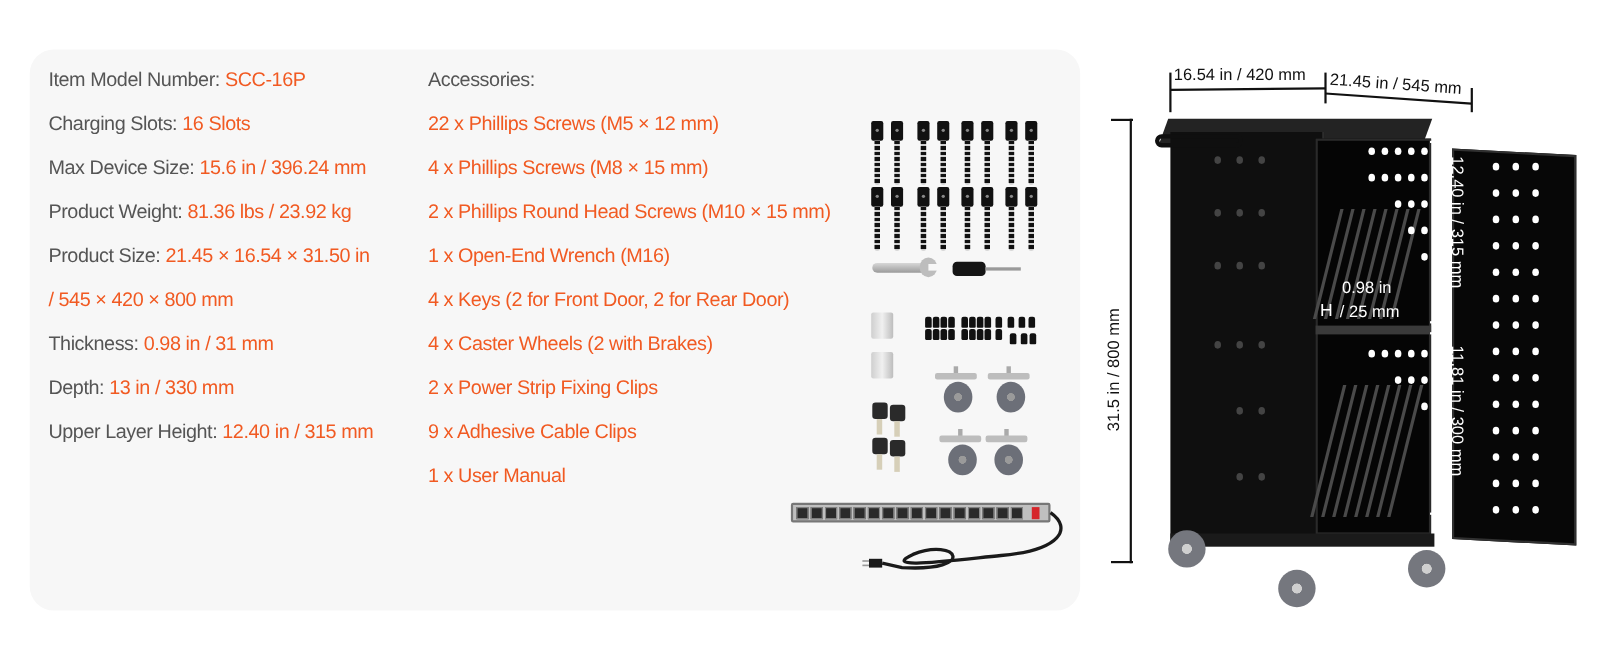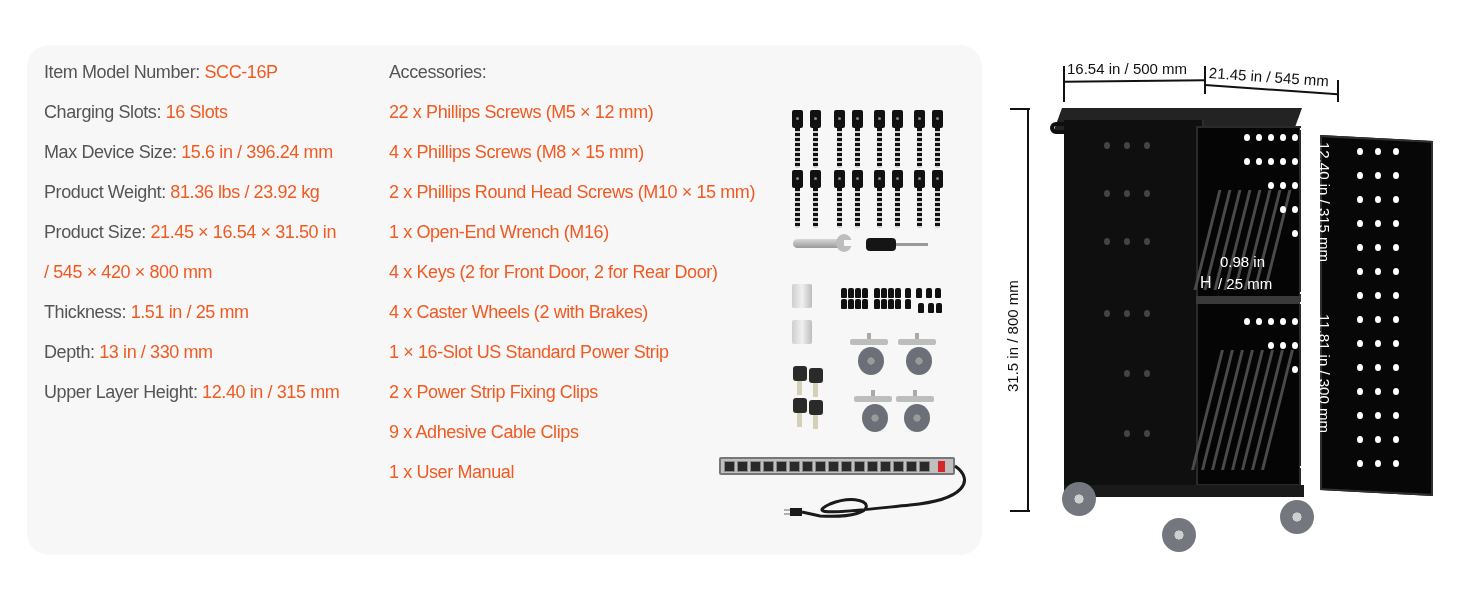--- a/index.html
+++ b/index.html
@@ -77,34 +77,33 @@
 
 <div class="panel"></div>
 
 <div class="specs">
   <div class="spec-line"><span class="label">Item Model Number: </span><span class="value">SCC-16P</span></div>
   <div class="spec-line"><span class="label">Charging Slots: </span><span class="value">16 Slots</span></div>
   <div class="spec-line"><span class="label">Max Device Size: </span><span class="value">15.6 in / 396.24 mm</span></div>
   <div class="spec-line"><span class="label">Product Weight: </span><span class="value">81.36 lbs / 23.92 kg</span></div>
   <div class="spec-line"><span class="label">Product Size: </span><span class="value">21.45 × 16.54 × 31.50 in</span></div>
   <div class="spec-line"><span class="label"></span><span class="value">/ 545 × 420 × 800 mm</span></div>
-  <div class="spec-line"><span class="label">Thickness: </span><span class="value">1.51 in / 25 mm</span></div>
+  <div class="spec-line"><span class="label">Thickness: </span><span class="value">0.98 in / 31 mm</span></div>
   <div class="spec-line"><span class="label">Depth: </span><span class="value">13 in / 330 mm</span></div>
   <div class="spec-line"><span class="label">Upper Layer Height: </span><span class="value">12.40 in / 315 mm</span></div>
 </div>
 
 <div class="acc">
   <div class="spec-line acc-title">Accessories:</div>
   <div class="spec-line acc-item">22 x Phillips Screws (M5 × 12 mm)</div>
   <div class="spec-line acc-item">4 x Phillips Screws (M8 × 15 mm)</div>
   <div class="spec-line acc-item">2 x Phillips Round Head Screws (M10 × 15 mm)</div>
   <div class="spec-line acc-item">1 x Open-End Wrench (M16)</div>
   <div class="spec-line acc-item">4 x Keys (2 for Front Door, 2 for Rear Door)</div>
   <div class="spec-line acc-item">4 x Caster Wheels (2 with Brakes)</div>
-  <div class="spec-line acc-item">1 × 16-Slot US Standard Power Strip</div>
   <div class="spec-line acc-item">2 x Power Strip Fixing Clips</div>
   <div class="spec-line acc-item">9 x Adhesive Cable Clips</div>
   <div class="spec-line acc-item">1 x User Manual</div>
 </div>
 
 <div class="illus">
   <div class="clip" style="left:792px;top:110px">
       <div class="head"></div>
       <div class="strap"></div>
     </div>
@@ -390,21 +389,21 @@
 
 <div class="cwheel" style="left:1062px;top:482px"></div>
 <div class="cwheel" style="left:1162px;top:518px"></div>
 <div class="cwheel" style="left:1280px;top:500px"></div>
 
 <div class="line" style="left:1063px;top:66px;width:2px;height:36px"></div>
 <div class="line" style="left:1204px;top:66px;width:2px;height:28px"></div>
 <div class="line" style="left:1337px;top:80px;width:2px;height:22px"></div>
 <div class="line" style="left:1064px;top:80px;width:141px;height:2px;transform:rotate(-0.6deg)"></div>
 <div class="line" style="left:1205px;top:84px;width:133px;height:2px;transform:rotate(4deg);transform-origin:left"></div>
-<div class="dim" style="left:1067px;top:60px">16.54 in / 500 mm</div>
+<div class="dim" style="left:1067px;top:60px">16.54 in / 420 mm</div>
 <div class="dim" style="left:1209px;top:64px;transform:rotate(4deg);transform-origin:left">21.45 in / 545 mm</div>
 
 <div class="line" style="left:1027px;top:108px;width:2px;height:404px"></div>
 <div class="line" style="left:1010px;top:108px;width:20px;height:2px"></div>
 <div class="line" style="left:1010px;top:510px;width:20px;height:2px"></div>
 <div class="dim vtext" style="left:1004px;top:392px">31.5 in / 800 mm</div>
 
 <div class="wline" style="left:1307px;top:128px;width:2px;height:166px"></div>
 <div class="wline" style="left:1300px;top:128px;width:16px;height:2px"></div>
 <div class="wline" style="left:1300px;top:292px;width:16px;height:2px"></div>

